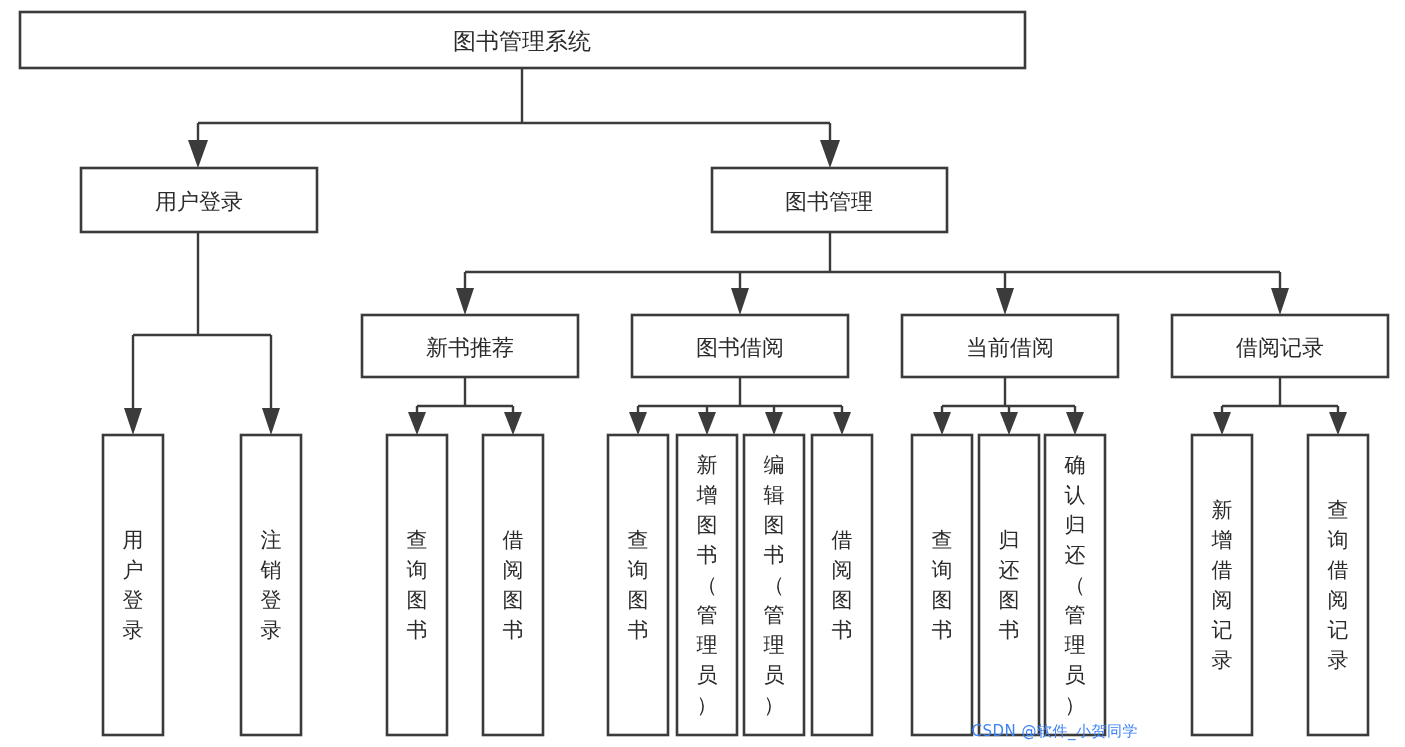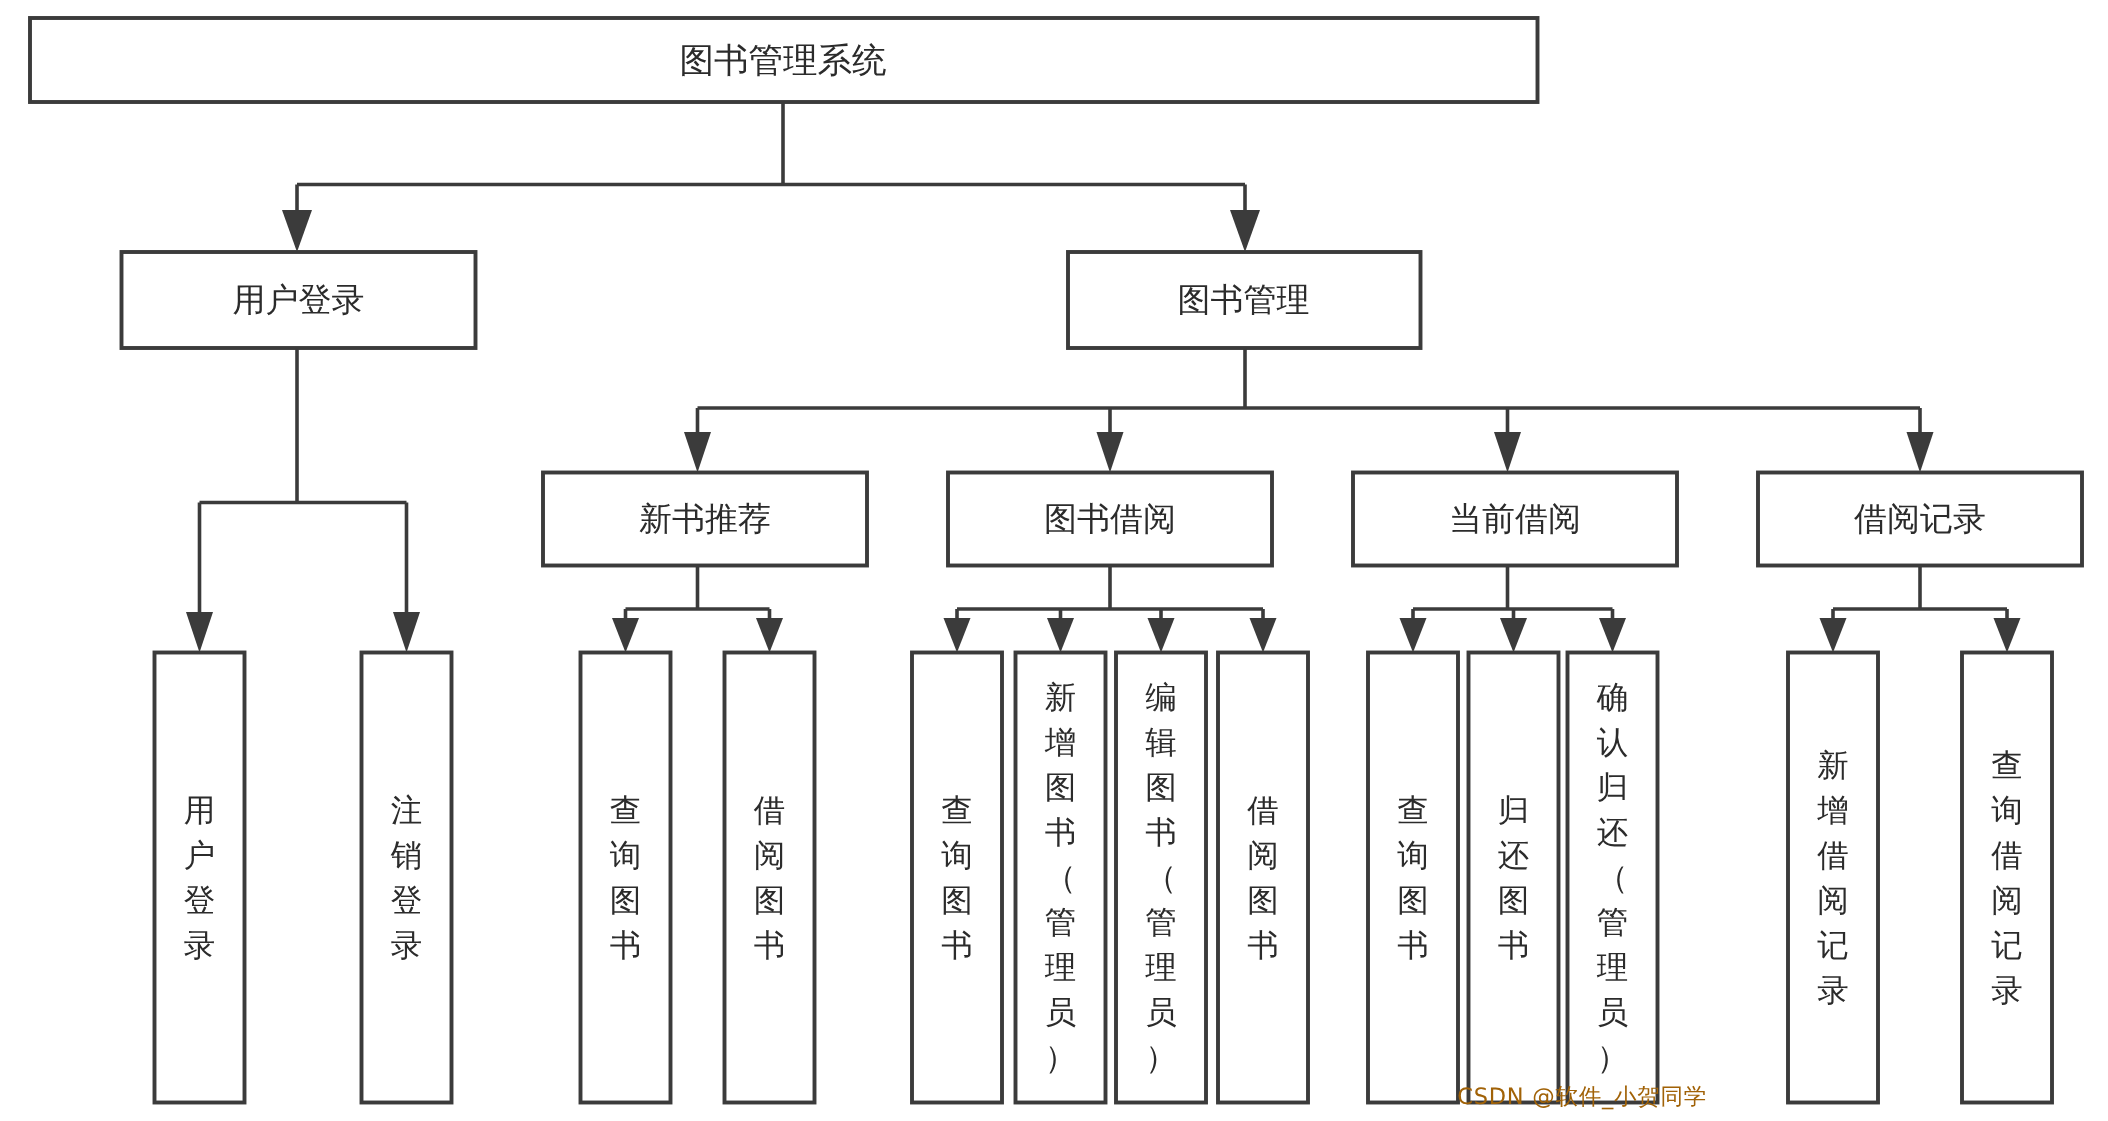--- a/index.html
+++ b/index.html
@@ -50,21 +50,21 @@
   }
   .title-label {
     font-size: 23px;
   }
   .watermark {
     position: absolute;
     right: 14px;
     bottom: 6px;
     font-family: "DejaVu Sans", "Liberation Sans", sans-serif;
     font-size: 15px;
-    color: #a16207;
+    color: #3b82f6;
     white-space: nowrap;
     letter-spacing: 0.5px;
   }
 </style>
 </head>
 <body>
 
 <div id="diagram-root">
 
   <svg class="diagram" viewBox="0 0 1405 747" xmlns="http://www.w3.org/2000/svg">

